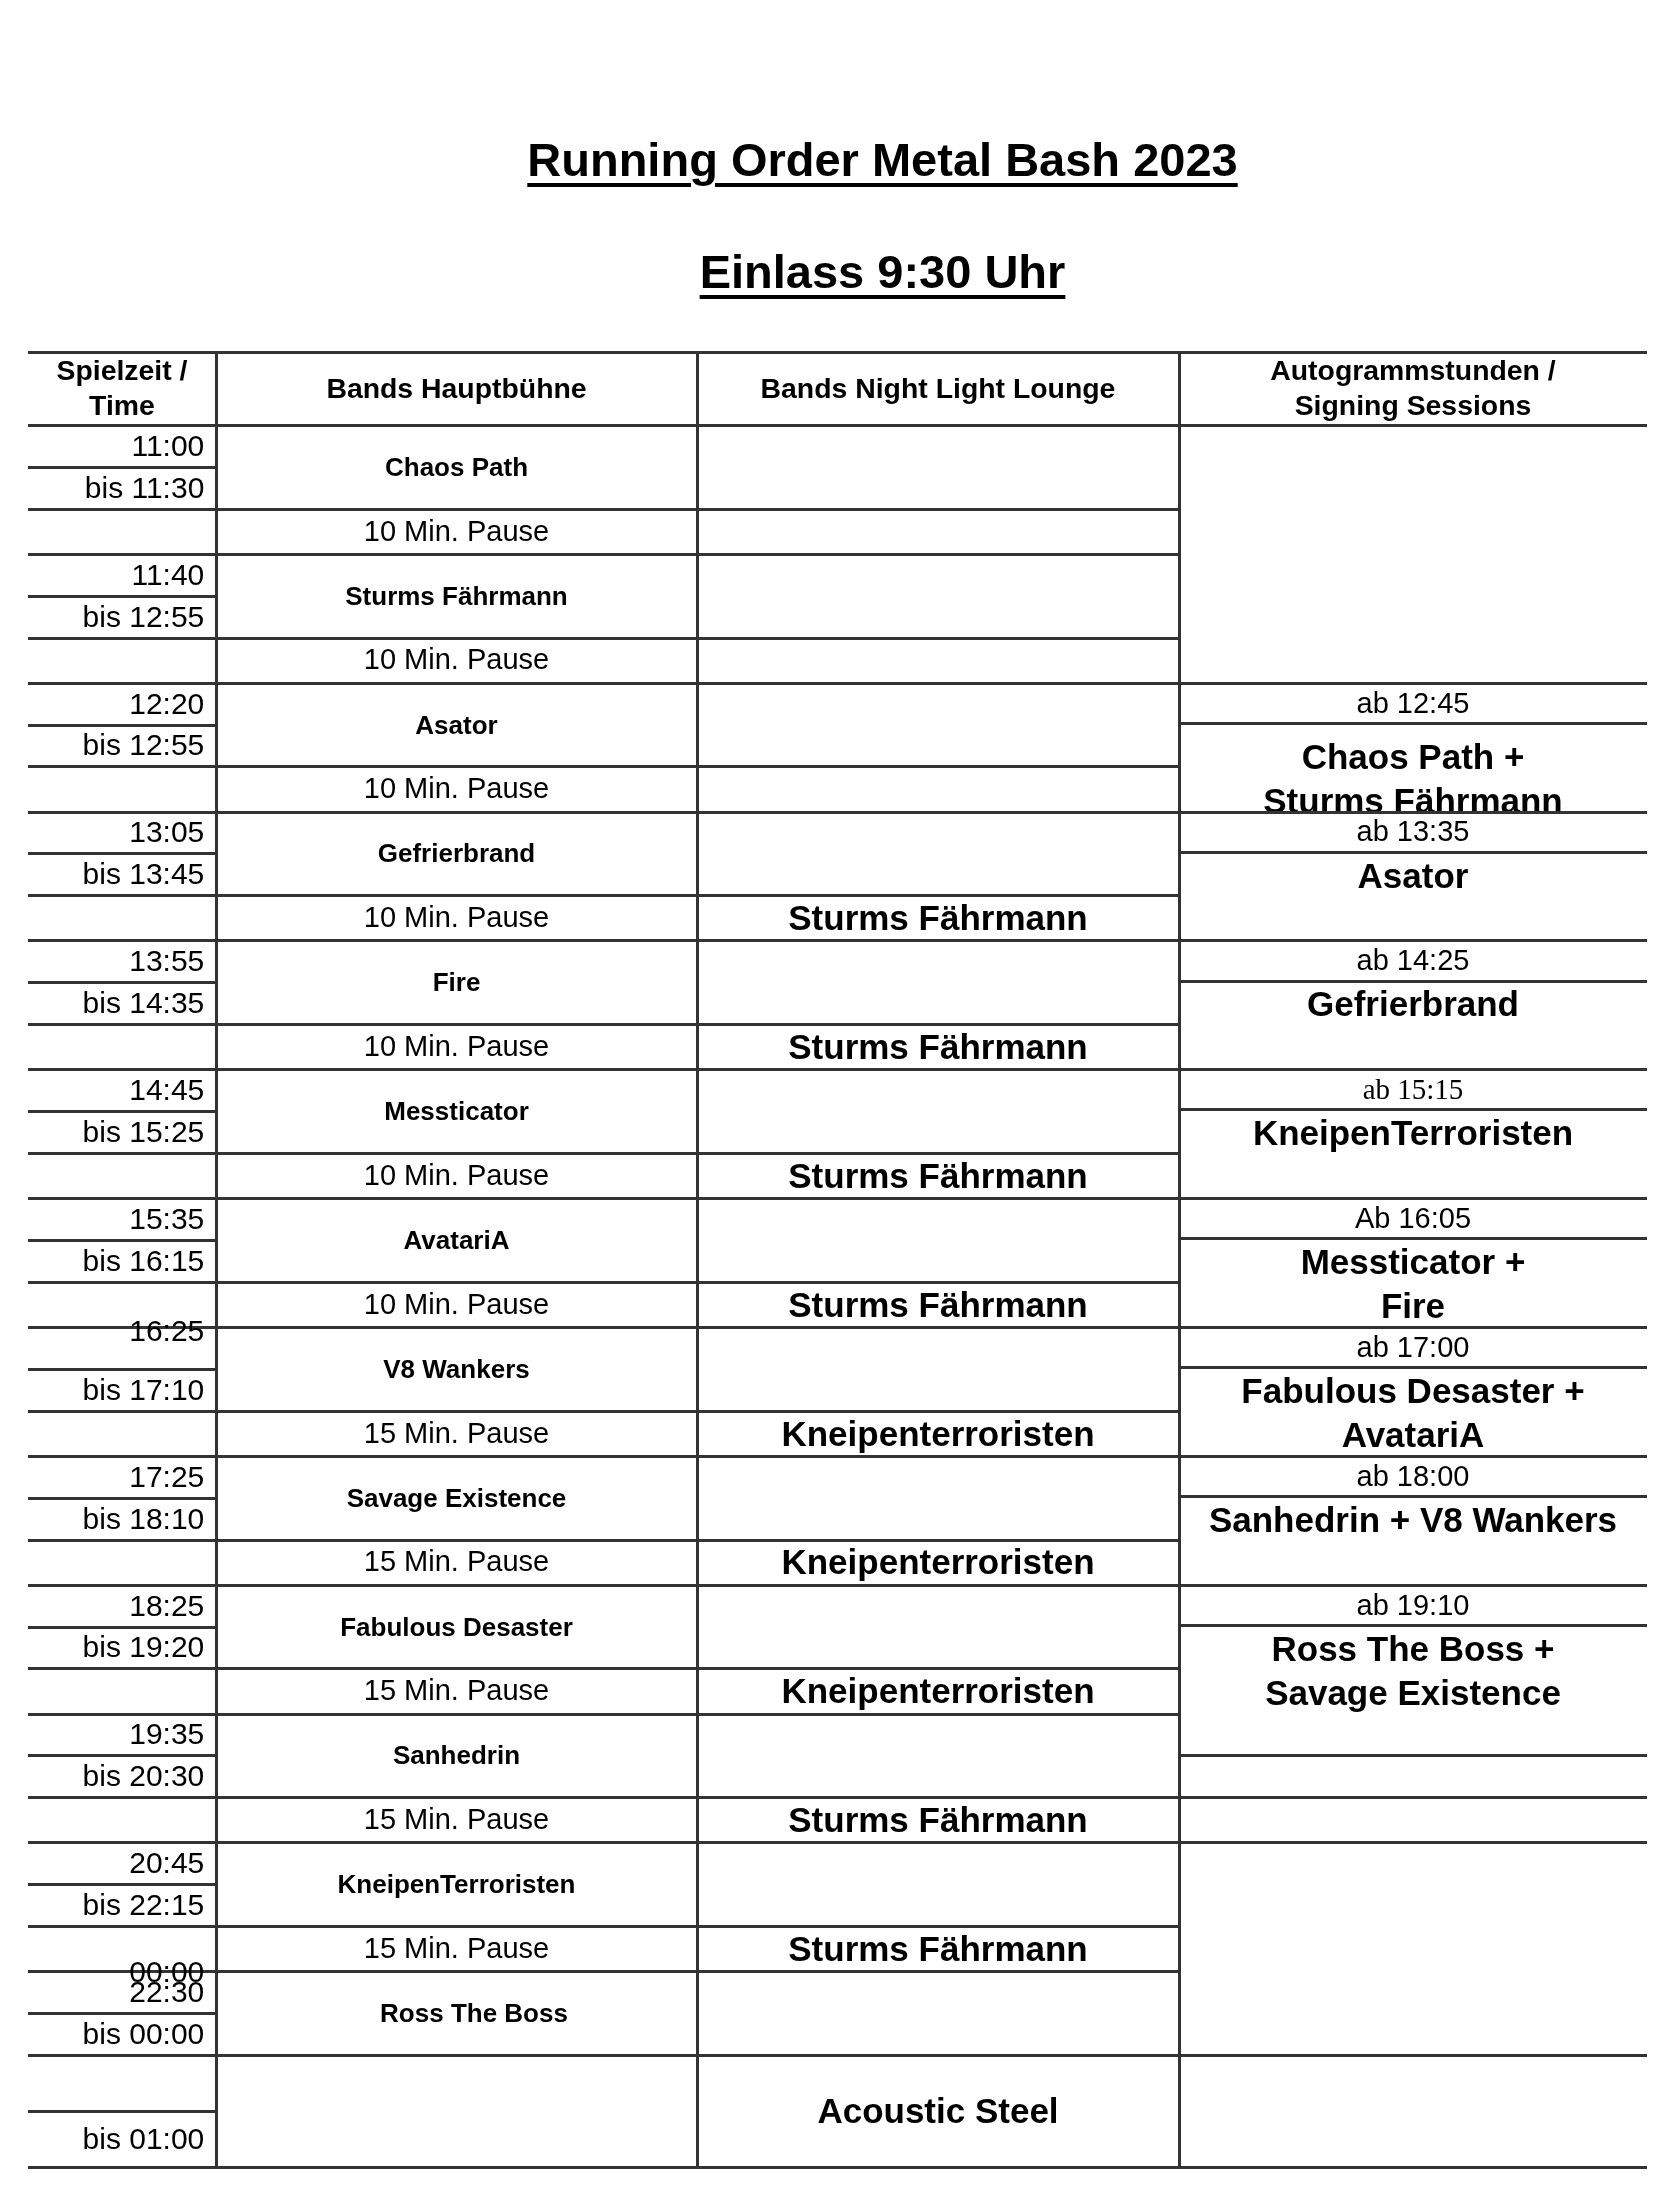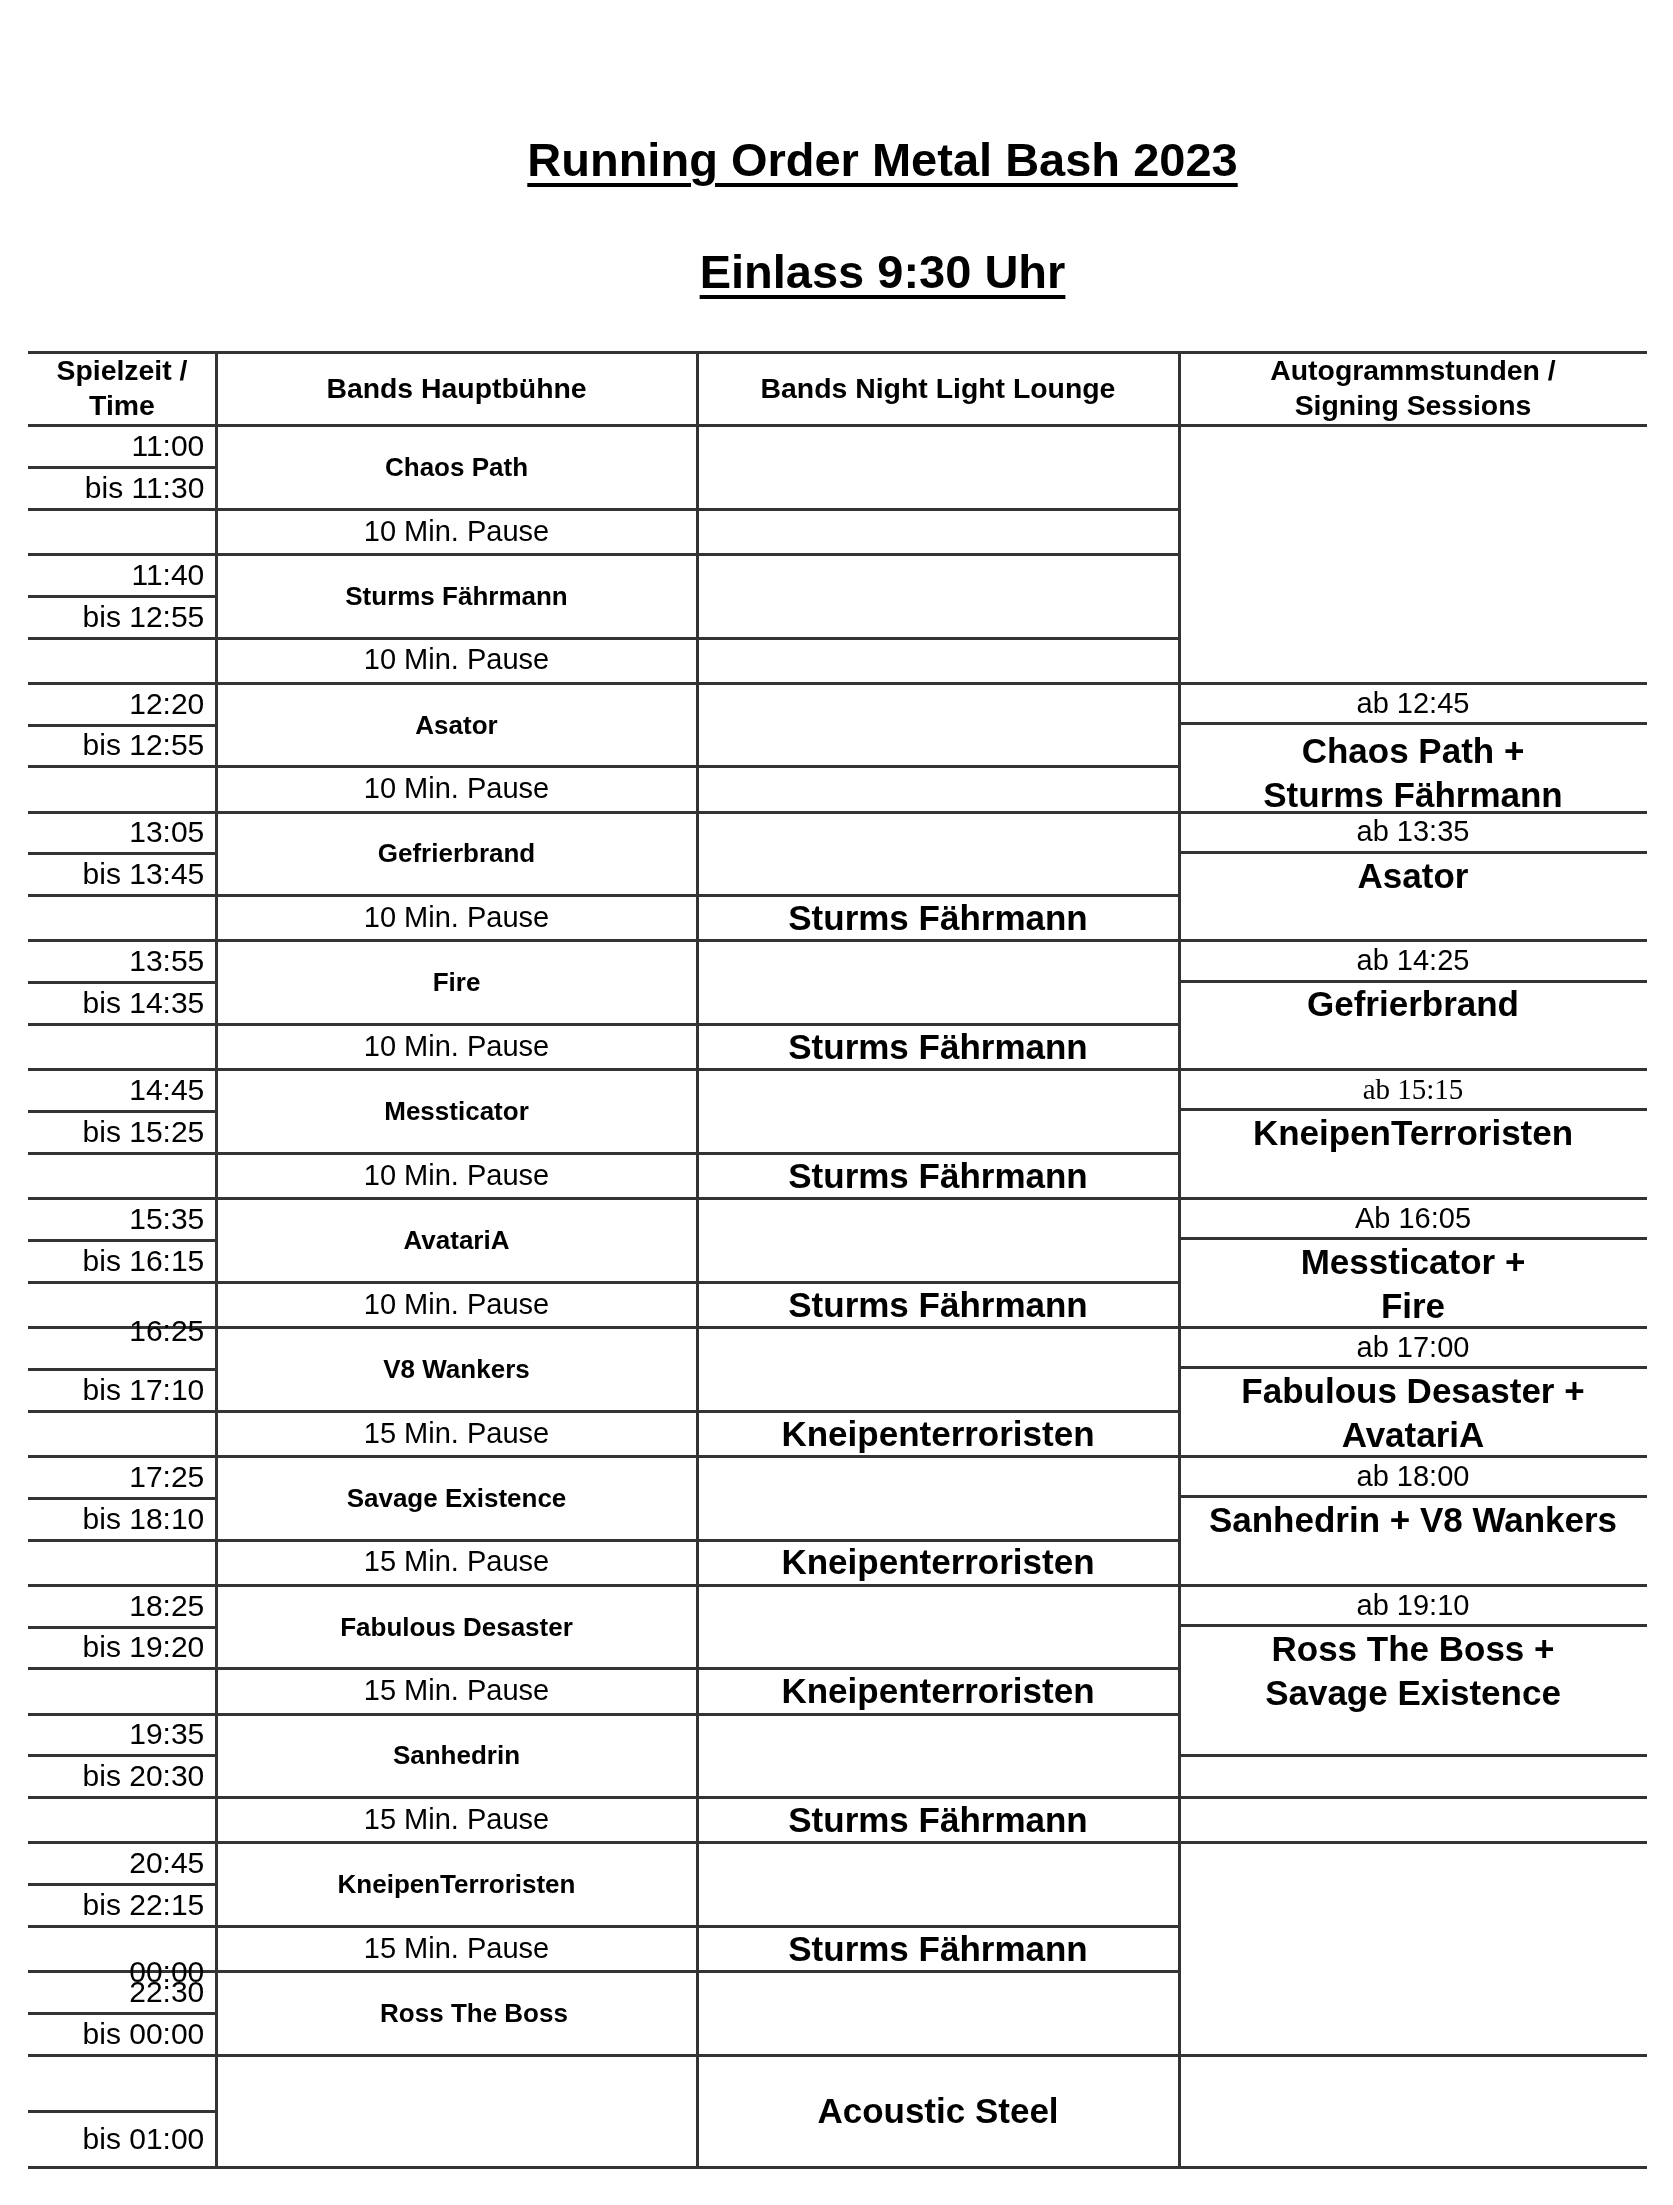--- a/index.html
+++ b/index.html
@@ -142,21 +142,21 @@
     <div class="hl" style="left: 28px; width: 188px; top: 2110px;"></div>
     <div class="cell lounge" style="left: 697px; width: 482px; top: 2055px; height: 112px;">Acoustic Steel</div>
     <div class="hl" style="left: 28px; width: 1619px; top: 2166px;"></div>
     <div class="vl" style="left: 215px; top: 351px; height: 1815px;"></div>
     <div class="vl" style="left: 696px; top: 351px; height: 1815px;"></div>
     <div class="vl" style="left: 1178px; top: 351px; height: 1815px;"></div>
     <div class="hl" style="left: 1179px; width: 468px; top: 682px;"></div>
     <div class="hl" style="left: 1179px; width: 468px; top: 722px;"></div>
     <div class="hl" style="left: 1179px; width: 468px; top: 811px;"></div>
     <div class="cell ab" style="left: 1179px; width: 468px; top: 683px; height: 40px;">ab 12:45</div>
-    <div class="cell sign" style="left: 1179px; width: 468px; top: 723px; height: 89px; align-items: flex-start; padding-top: 6px;">Chaos Path +
+    <div class="cell sign" style="left: 1179px; width: 468px; top: 723px; height: 89px; align-items: flex-start; padding-top: 12px;">Chaos Path +
 Sturms Fährmann</div>
     <div class="hl" style="left: 1179px; width: 468px; top: 811px;"></div>
     <div class="hl" style="left: 1179px; width: 468px; top: 851px;"></div>
     <div class="hl" style="left: 1179px; width: 468px; top: 939px;"></div>
     <div class="cell ab" style="left: 1179px; width: 468px; top: 811px; height: 40px;">ab 13:35</div>
     <div class="cell sign" style="left: 1179px; width: 468px; top: 852px; height: 89px; align-items: flex-start; padding-top: 1.7px;">Asator</div>
     <div class="hl" style="left: 1179px; width: 468px; top: 939px;"></div>
     <div class="hl" style="left: 1179px; width: 468px; top: 980px;"></div>
     <div class="hl" style="left: 1179px; width: 468px; top: 1068px;"></div>
     <div class="cell ab" style="left: 1179px; width: 468px; top: 940px; height: 40px;">ab 14:25</div>

